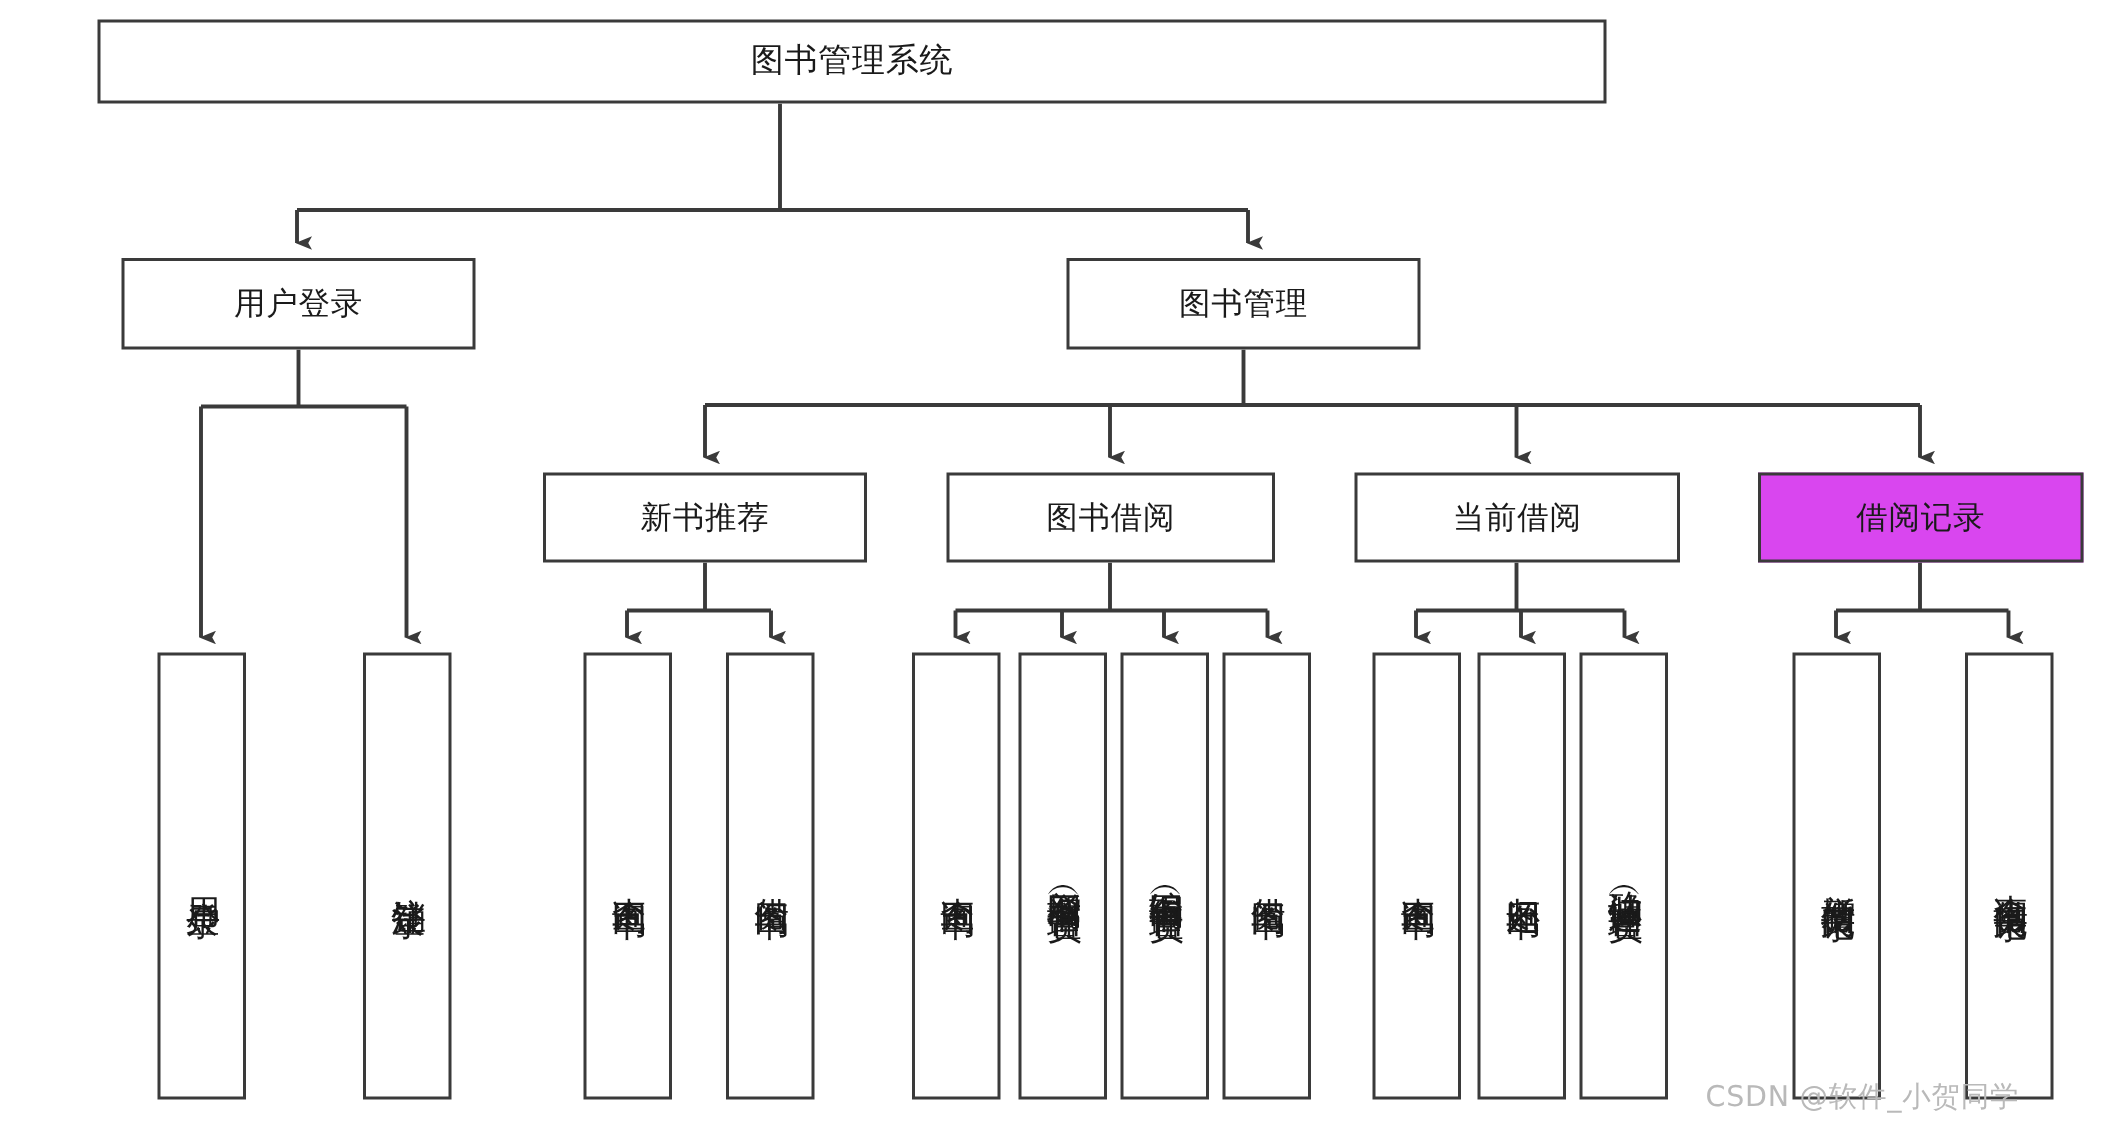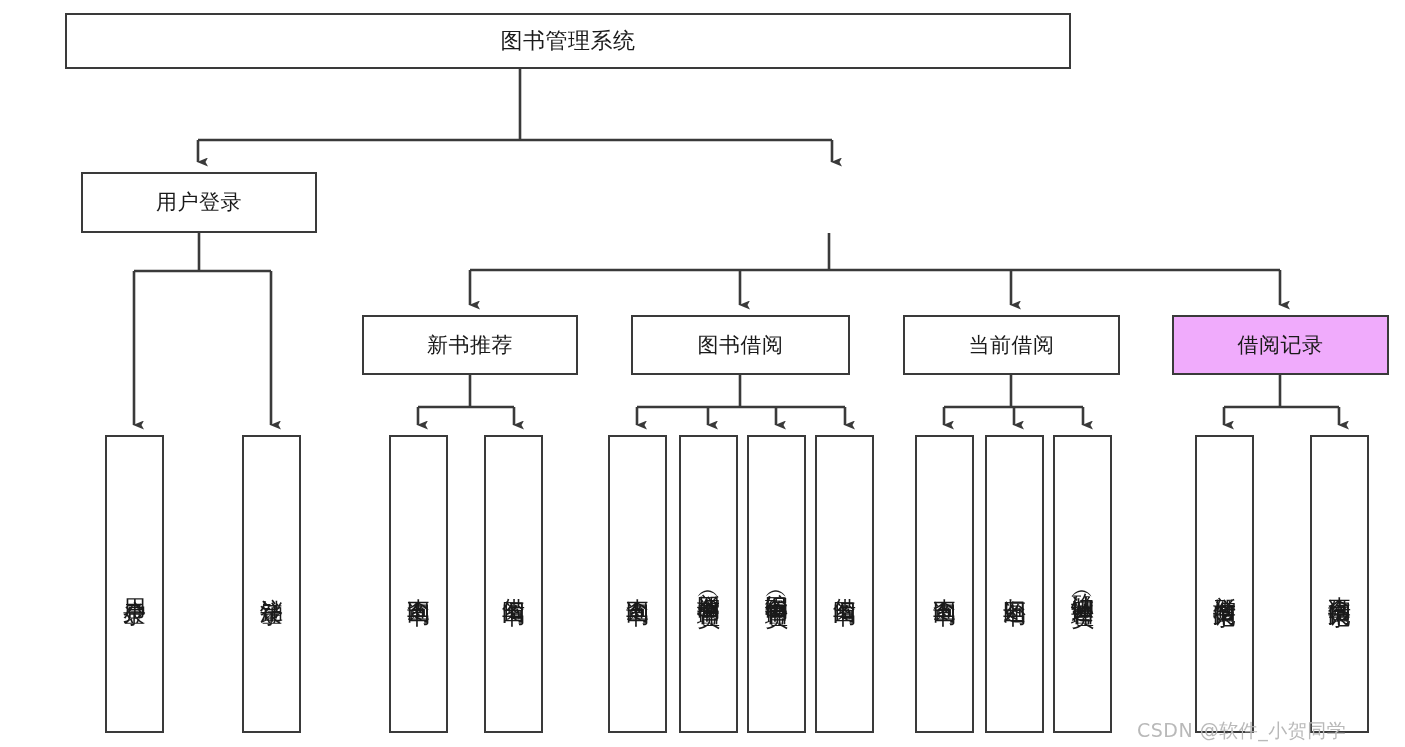--- a/index.html
+++ b/index.html
@@ -128,31 +128,34 @@
     </g>
   </svg>
 
   <div class="node horiz root" style="left: 17px; top: 13px; width: 1006px; height: 56px; border-color: rgb(58, 58, 58); background: rgb(255, 255, 255); color: rgb(26, 26, 26); margin-left: 48px;">
     <span class="label">图书管理系统</span>
   </div>
 
   <div class="node horiz" style="left: 81px; top: 172px; width: 236px; height: 61px; border-color: rgb(58, 58, 58); background: rgb(255, 255, 255); color: rgb(26, 26, 26);">
     <span class="label">用户登录</span>
   </div>
+  <div class="node horiz" style="left: 711px; top: 172px; width: 236px; height: 61px; border-color: rgb(58, 58, 58); background: rgb(255, 255, 255); color: rgb(26, 26, 26);">
+    <span class="label">图书管理</span>
+  </div>
 
   <div class="node horiz" style="left: 631px; top: 315px; width: 219px; height: 60px; border-color: rgb(58, 58, 58); background: rgb(255, 255, 255); color: rgb(26, 26, 26);">
     <span class="label">图书借阅</span>
   </div>
   <div class="node horiz" style="left: 362px; top: 315px; width: 216px; height: 60px; border-color: rgb(58, 58, 58); background: rgb(255, 255, 255); color: rgb(26, 26, 26);">
     <span class="label">新书推荐</span>
   </div>
   <div class="node horiz" style="left: 903px; top: 315px; width: 217px; height: 60px; border-color: rgb(58, 58, 58); background: rgb(255, 255, 255); color: rgb(26, 26, 26); justify-content: center;">
     <span class="label">当前借阅</span>
   </div>
-  <div class="node horiz" style="left: 1172px; top: 315px; width: 217px; height: 60px; border-color: rgb(58, 58, 58); background: #f0abfc; color: rgb(26, 26, 26);">
+  <div class="node horiz" style="left: 1172px; top: 315px; width: 217px; height: 60px; border-color: rgb(58, 58, 58); background: #d946ef; color: rgb(26, 26, 26);">
     <span class="label">借阅记录</span>
   </div>
 
   <div class="node vert" style="left: 105px; top: 435px; width: 59px; height: 298px; border-color: rgb(58, 58, 58); background: rgb(255, 255, 255); color: rgb(26, 26, 26);">
     <span class="label">用户登录</span>
   </div>
   <div class="node vert" style="left: 242px; top: 435px; width: 59px; height: 298px; border-color: rgb(58, 58, 58); background: rgb(255, 255, 255); color: rgb(26, 26, 26);">
     <span class="label">注销登录</span>
   </div>
   <div class="node vert" style="left: 389px; top: 435px; width: 59px; height: 298px; border-color: rgb(58, 58, 58); background: rgb(255, 255, 255); color: rgb(26, 26, 26);">

